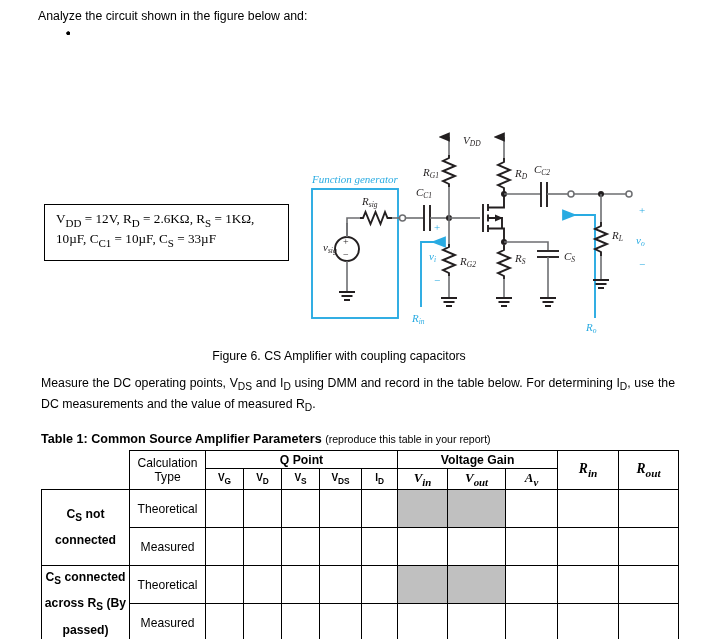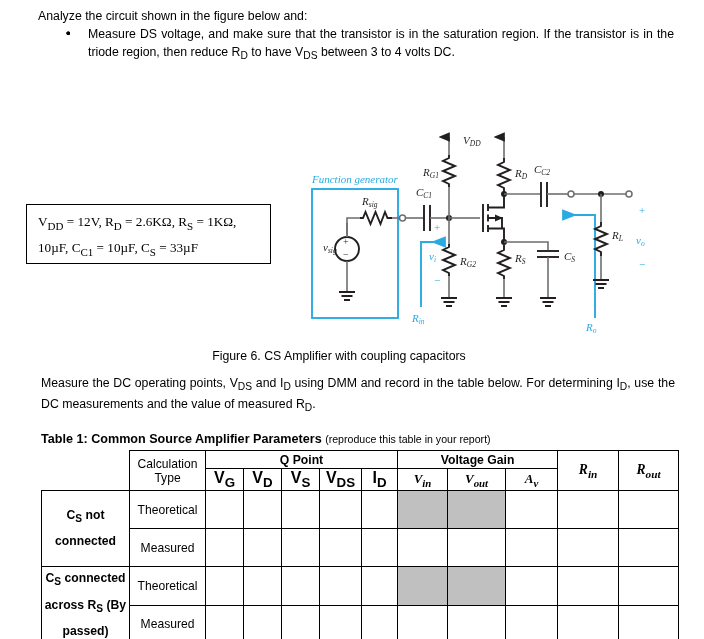--- a/index.html
+++ b/index.html
@@ -44,29 +44,29 @@
   #intro li .bullet {
     position: absolute;
     left: 0;
     top: -1px;
     font-size: 13px;
   }
 
   
   #param-box {
     position: absolute;
-    left: 26px;
+    left: 44px;
     top: 204px;
     width: 245px;
     border: 1.3px solid #000;
-    padding: 6px 9px 1px 11px;
+    padding: 6px 9px 10px 11px;
     box-sizing: border-box;
     font-family: "Liberation Serif", serif;
     font-size: 13.2px;
-    line-height: 22px;
+    line-height: 15px;
   }
 
   
   #circuit {
     position: absolute;
     left: 296px;
     top: 132px;
     width: 408px;
     height: 205px;
   }
@@ -117,21 +117,21 @@
     font-weight: normal;
     padding: 0;
   }
   #param-table .grp {
     font-weight: bold;
     font-size: 12.2px;
     height: 17px;
   }
   #param-table .colhead {
     font-weight: bold;
-    font-size: 16px;
+    font-size: 10px;
     height: 20px;
   }
   #param-table .colhead.serifital {
     font-family: "Liberation Serif", serif;
     font-style: italic;
     font-size: 13px;
   }
   #param-table .rhead {
     font-family: "Liberation Serif", serif;
     font-style: italic;
@@ -155,21 +155,20 @@
   <p class="lead">Analyze the circuit shown in the figure below and:</p>
   <ul>
     <li>
       <span class="bullet">•</span>
     </li>
     <li>
       <span class="bullet">•</span>
     </li>
     <li>
       <span class="bullet">•</span>
-      <span>Measure DS voltage, and make sure that the transistor is in the saturation region. If the transistor is in the triode region, then reduce R<sub>D</sub> to have V<sub>DS</sub> between 3 to 4 volts DC.</span>
     </li>
   </ul>
 </div>
 
 <div id="param-box">
   <div>V<sub>DD</sub> = 12V, R<sub>D</sub> = 2.6KΩ, R<sub>S</sub> = 1KΩ,</div>
   <div>10µF, C<sub>C1</sub> = 10µF, C<sub>S</sub> = 33µF</div>
 </div>
 
 <div id="circuit">

